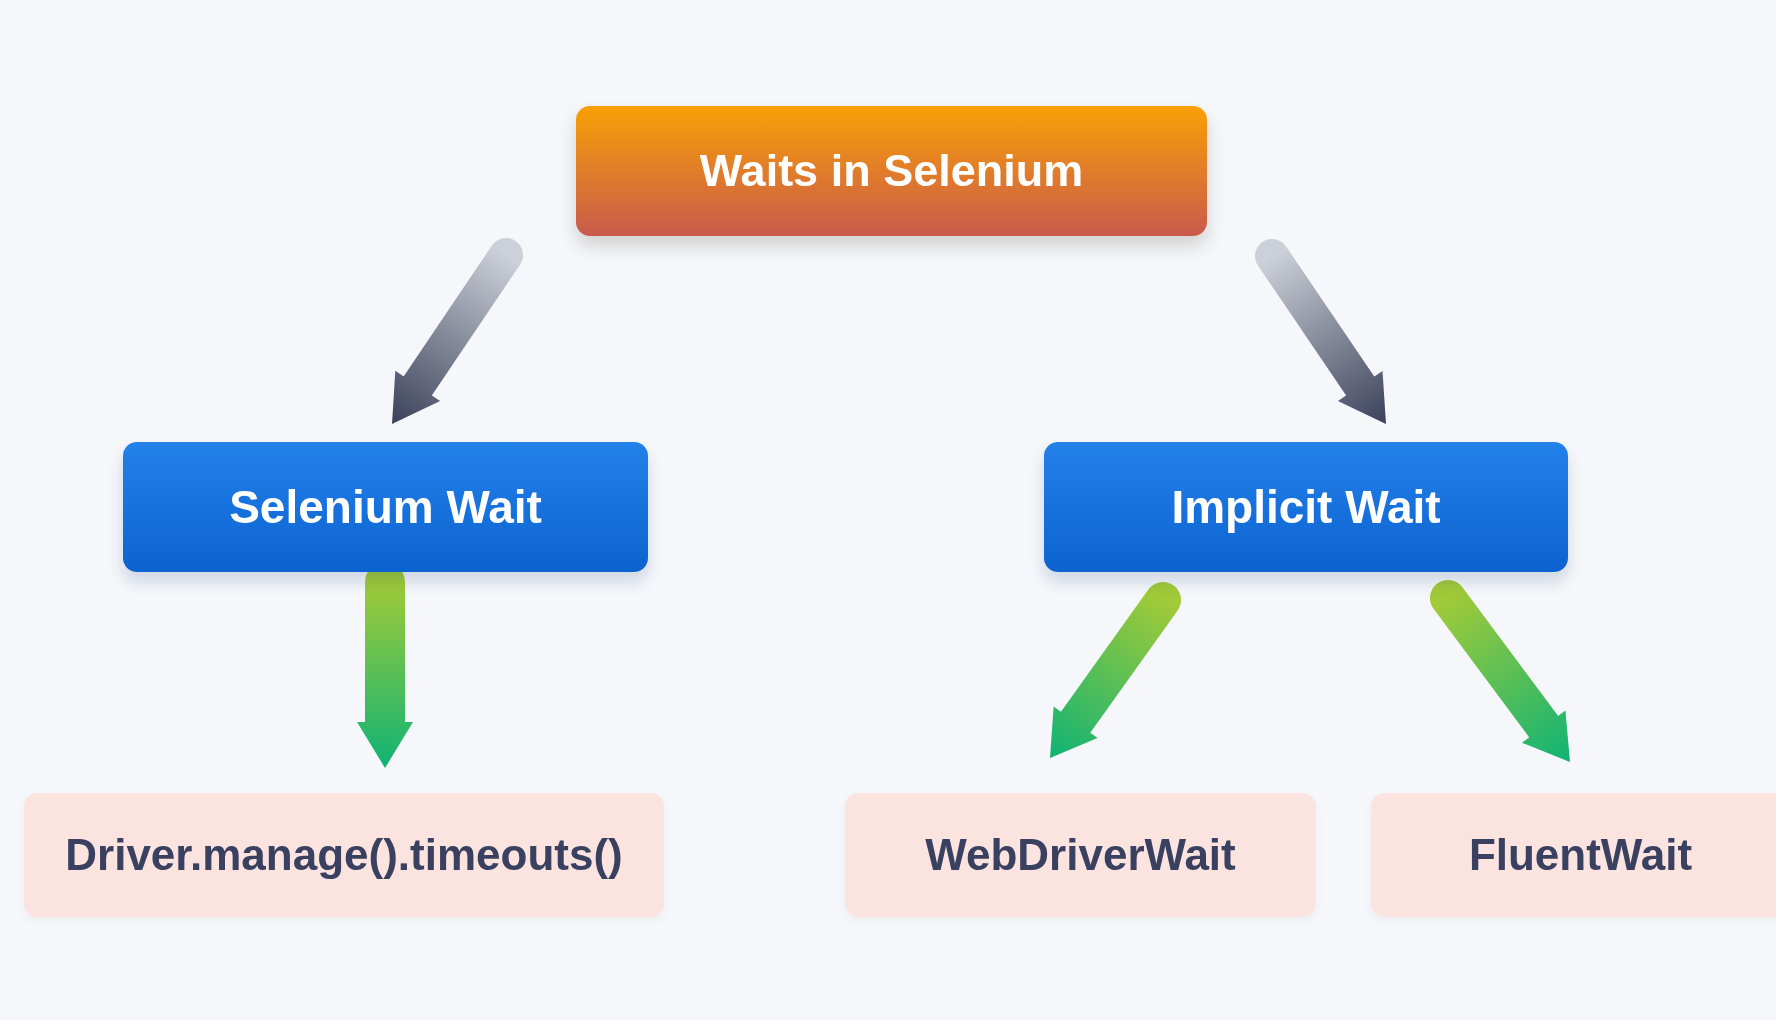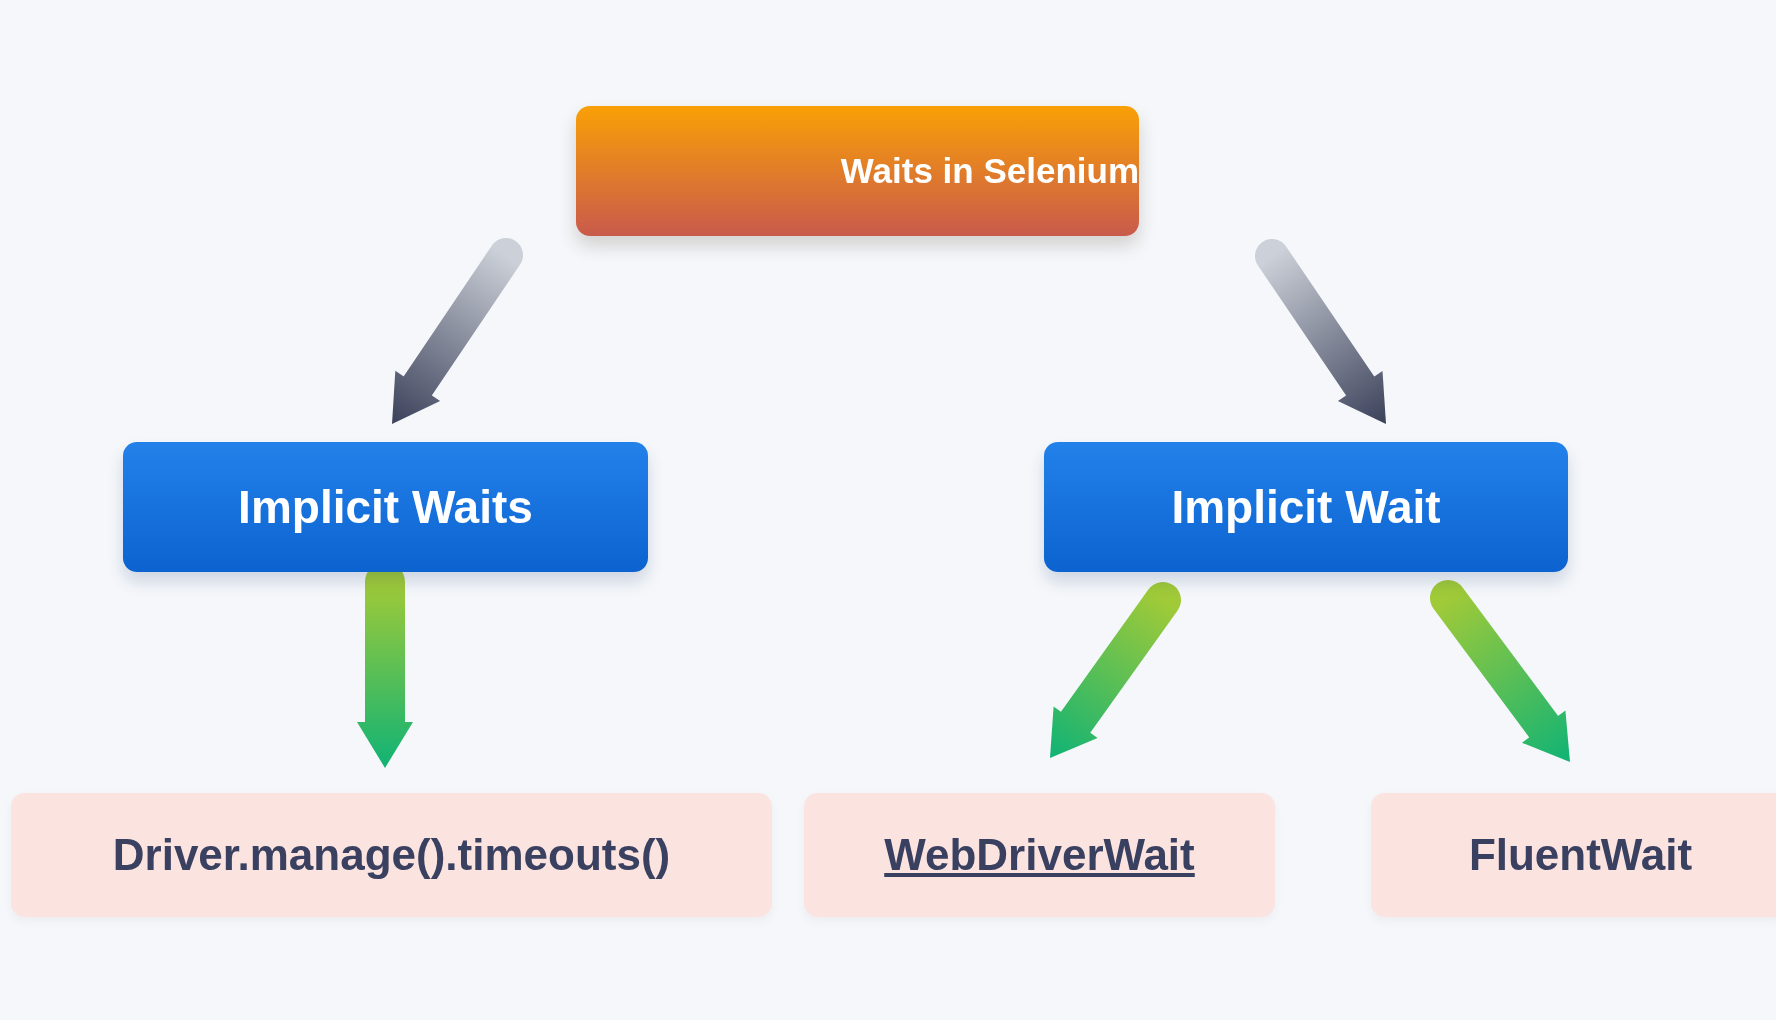--- a/index.html
+++ b/index.html
@@ -21,45 +21,44 @@
     display: flex;
     align-items: center;
     justify-content: center;
     border-radius: 14px;
     font-weight: 700;
     text-align: center;
     white-space: nowrap;
     box-sizing: border-box;
   }
   .node-root {
-    left: 576px; top: 106px; width: 563px; height: 130px;
+    left: 576px; top: 106px; width: 631px; height: 130px;
     background: linear-gradient(180deg, #f9a006 0%, #c95a4c 100%);
     color: #ffffff;
-    font-size: 35px;
+    font-size: 45px;
     box-shadow: 0 10px 18px rgba(60, 40, 20, 0.18);
-    justify-content: flex-end;
   }
   .node-blue {
     background: linear-gradient(180deg, #2381ea 0%, #0c63d0 100%);
     color: #ffffff;
     font-size: 46px;
     box-shadow: 0 10px 16px rgba(15, 50, 110, 0.16);
   }
   .node-implicit { left: 123px; top: 442px; width: 525px; height: 130px; }
   .node-explicit { left: 1044px; top: 442px; width: 524px; height: 130px; }
   .node-leaf {
     background: #fbe3e0;
     color: #3a4060;
     font-size: 44px;
     top: 793px;
     height: 124px;
     box-shadow: 0 4px 10px rgba(90, 50, 50, 0.05);
   }
-  .node-leaf-timeouts { left: 11px;   width: 761px; }
-  .node-leaf-webdriverwait { left: 804px;  width: 471px; text-decoration: underline; }
+  .node-leaf-timeouts { left: 24px;   width: 640px; }
+  .node-leaf-webdriverwait { left: 845px;  width: 471px; }
   .node-leaf-fluentwait { left: 1371px; width: 419px; }
   .edges-overlay {
     position: absolute;
     left: 0; top: 0;
     width: 1776px; height: 1020px;
     pointer-events: none;
   }
 </style>
 </head>
 <body>
@@ -114,21 +113,21 @@
       <line x1="1448" y1="598" x2="1543.7" y2="726.7" stroke="url(#gradGreenR)" stroke-width="36" stroke-linecap="round"></line>
       <polygon points="1570,762 1522.0,742.8 1565.4,710.6" fill="url(#gradGreenR)"></polygon>
     </g>
   </svg>
 
   <div class="node node-root">
     <span>Waits in Selenium</span>
   </div>
 
   <div class="node node-blue node-implicit">
-    <span>Implicit Waits</span>
+    <span>Selenium Wait</span>
   </div>
 
   <div class="node node-blue node-explicit">
     <span>Implicit Wait</span>
   </div>
 
   <div class="node node-leaf node-leaf-timeouts">
     <span>Driver.manage().timeouts()</span>
   </div>
 

